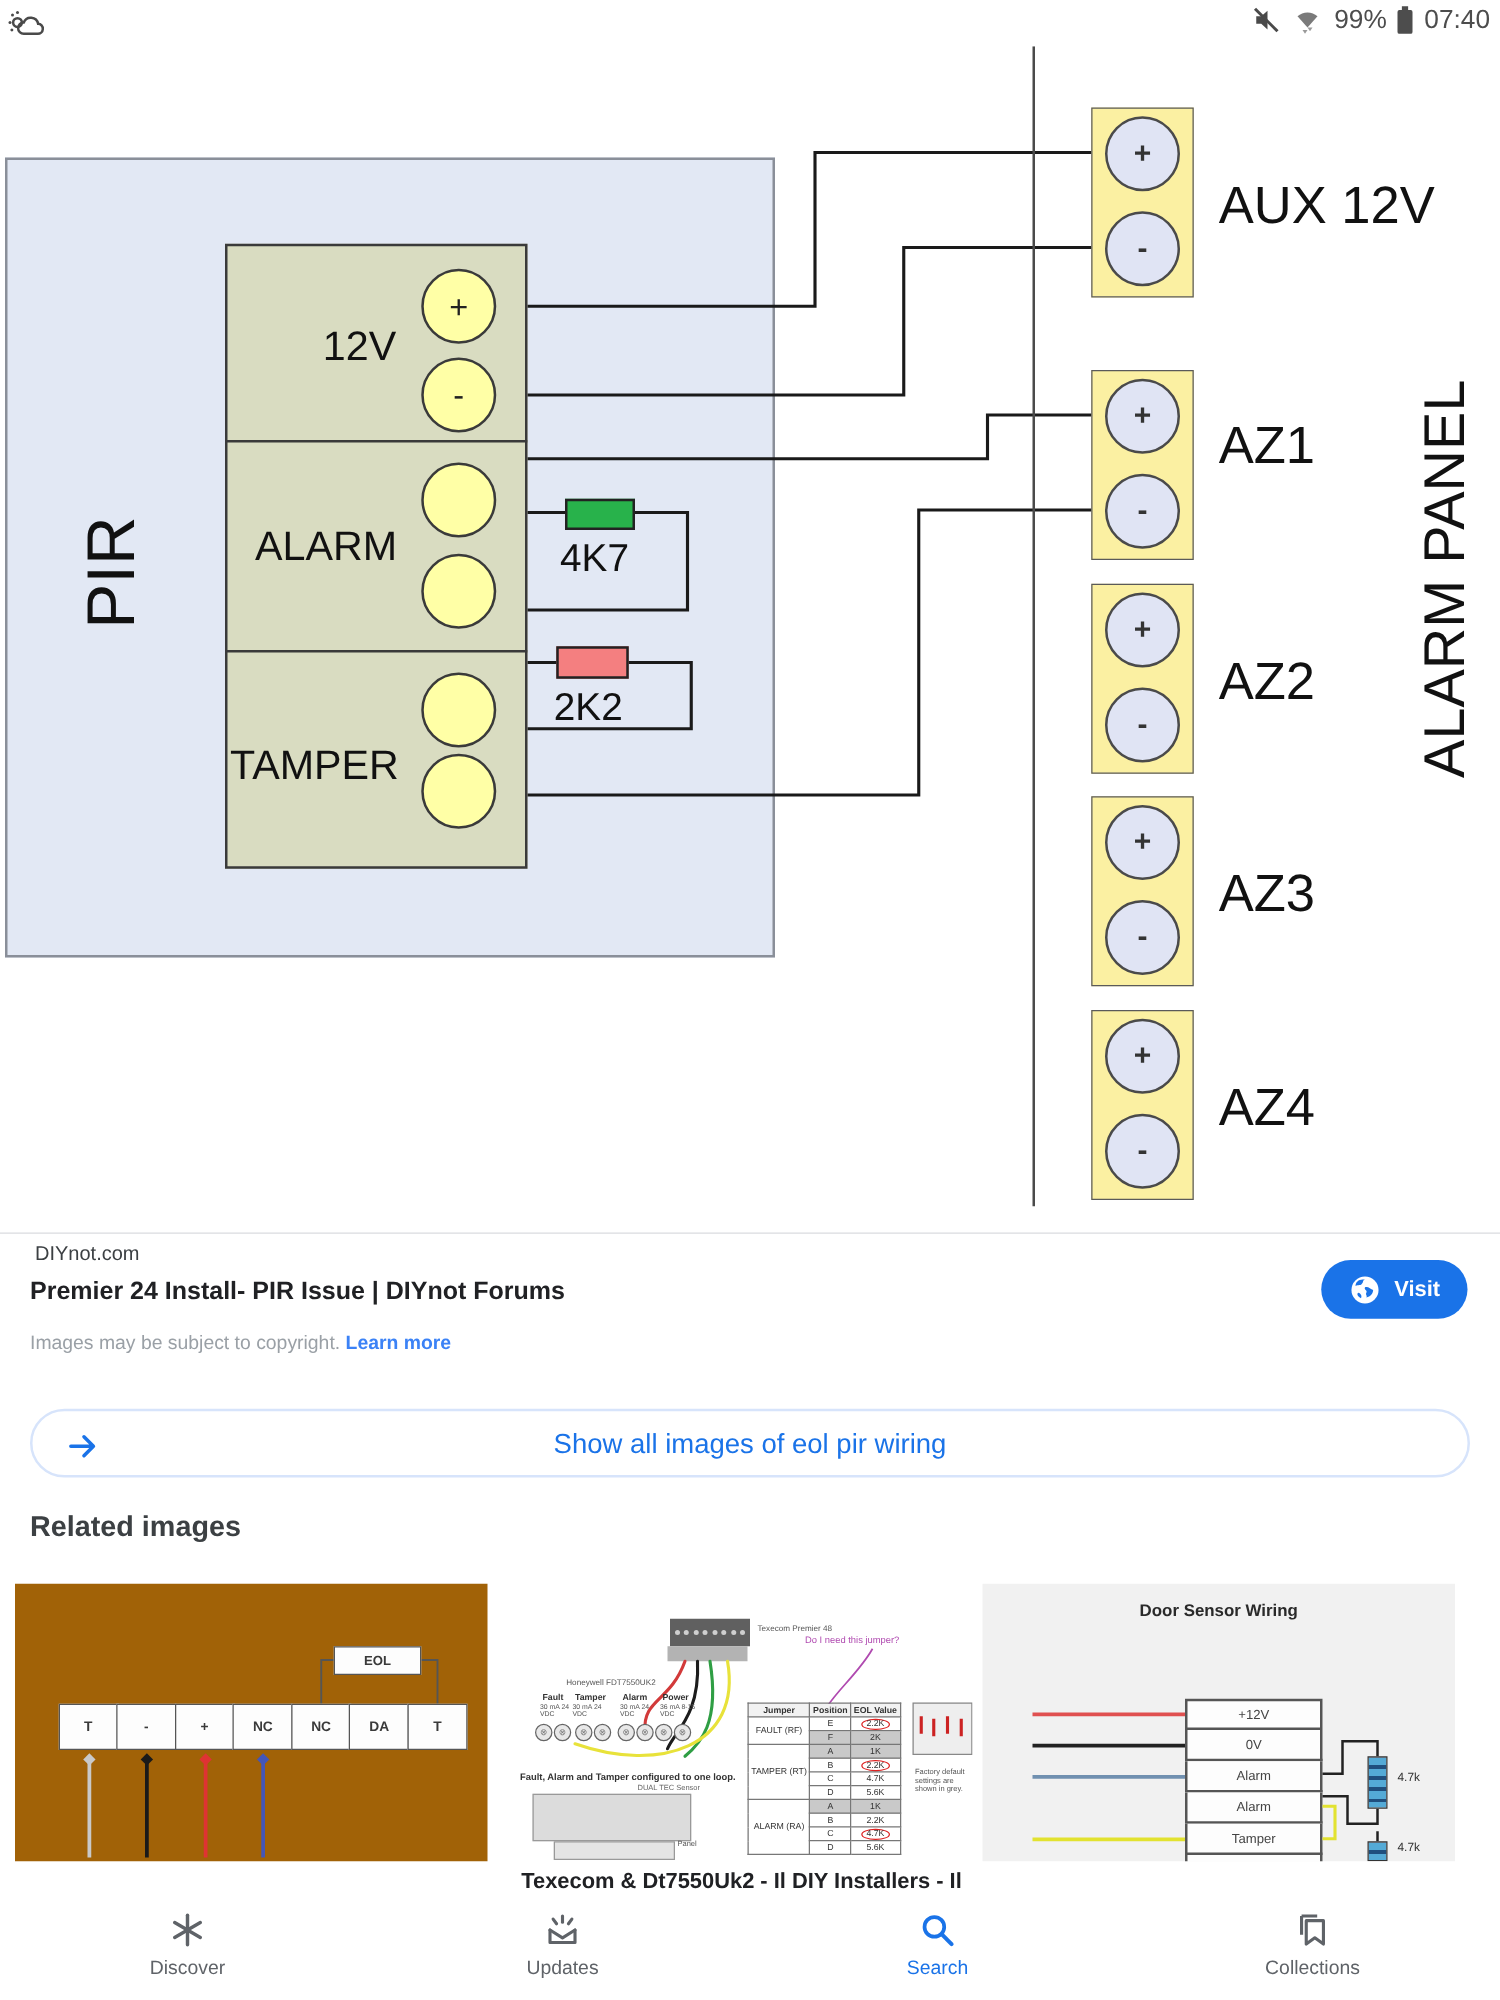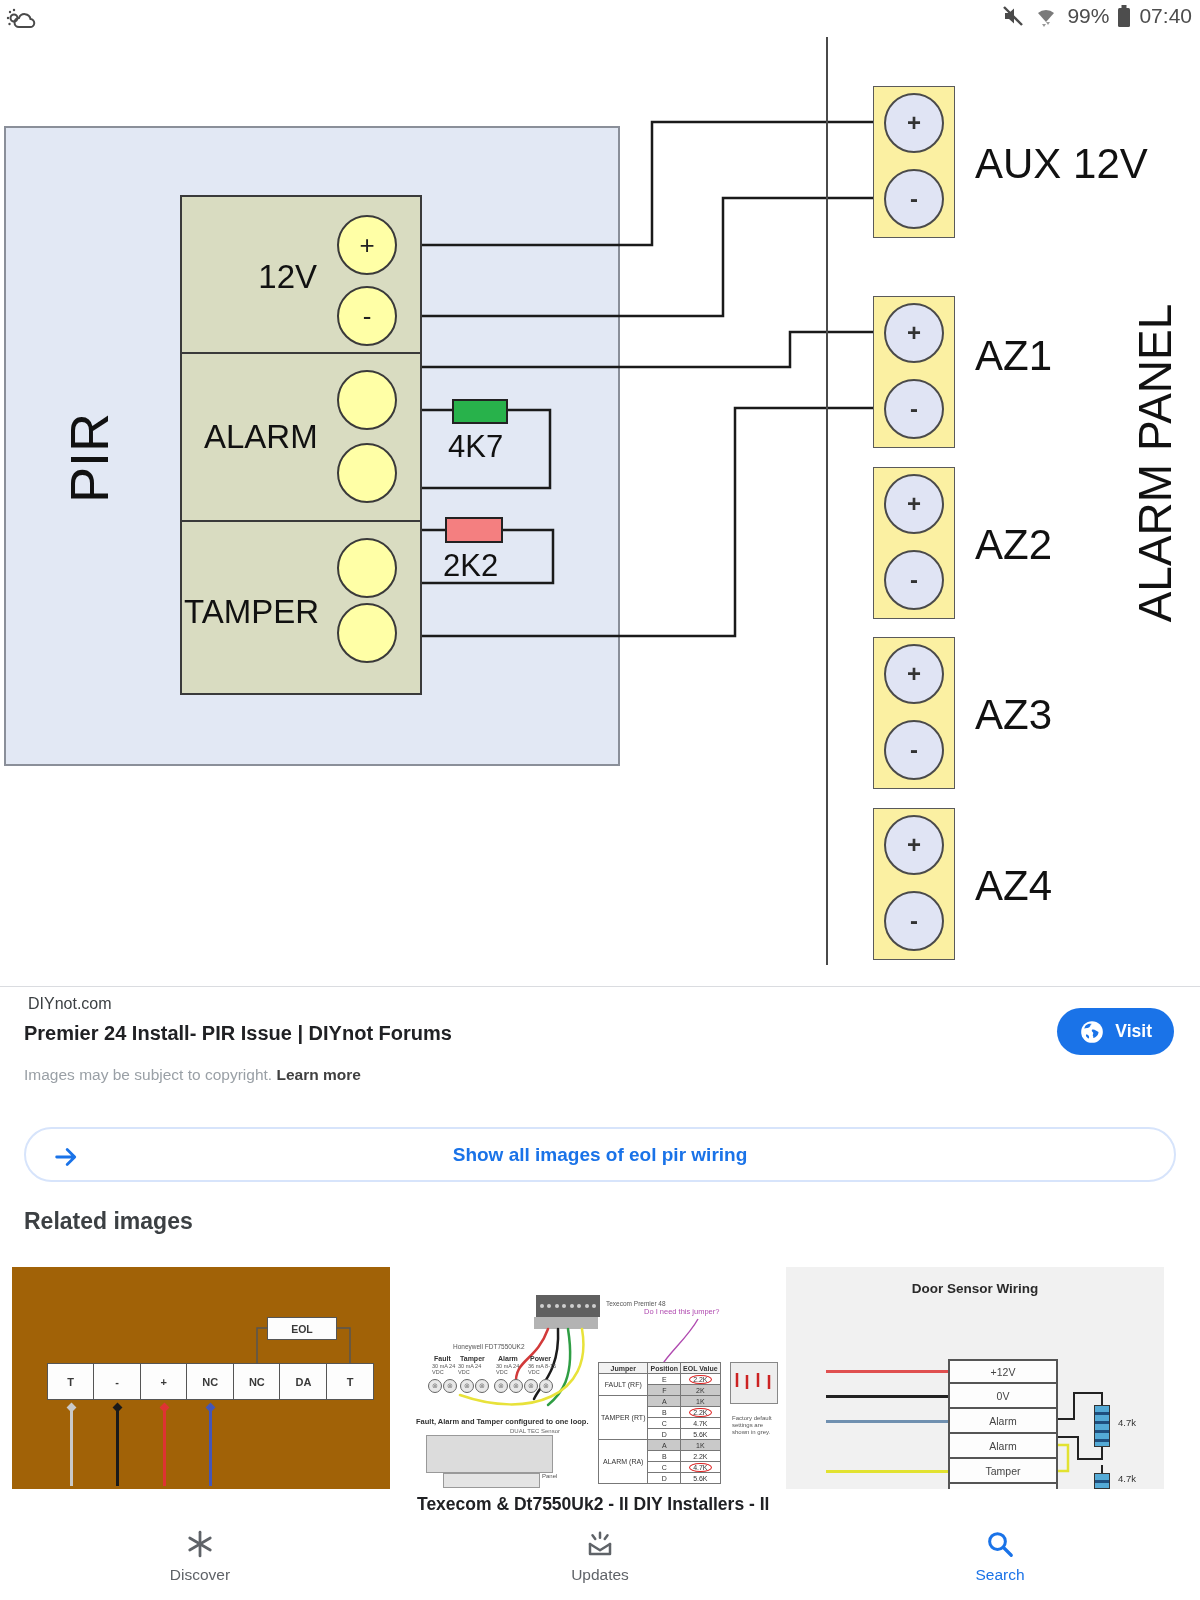--- a/index.html
+++ b/index.html
@@ -24,26 +24,26 @@
   .res-label{position:absolute;color:#111;font-size:31px;}
   .pblock{position:absolute;left:873px;width:82px;height:152px;background:#fbf0a2;border:1.5px solid #5a5a5a;box-sizing:border-box;}
   .pcirc{position:absolute;left:10px;width:60px;height:60px;border-radius:50%;background:#e0e4f4;border:2px solid #4a4a4a;
          box-sizing:border-box;display:flex;align-items:center;justify-content:center;font-size:24px;color:#333;font-weight:600;}
   .plabel{position:absolute;left:975px;font-size:42px;color:#111;}
   .vlabel{position:absolute;text-align:center;color:#111;}
   
   .src{position:absolute;left:28px;top:995px;font-size:16px;color:#3c4043;}
   .title{position:absolute;left:24px;top:1022px;font-size:20px;font-weight:700;color:#202124;}
   .copyr{position:absolute;left:24px;top:1066px;font-size:15.5px;color:#9aa0a6;}
-  .copyr b{color:#404040;cursor:pointer;}
+  .copyr b{color:#3b82f6;cursor:pointer;}
   #visit{position:absolute;right:26px;top:1008px;height:47px;padding:0 22px;border-radius:24px;background:#1a73e8;
          display:flex;align-items:center;gap:10px;color:#fff;font-size:17.5px;font-weight:600;}
   #showall{position:absolute;left:24px;top:1127px;width:1152px;height:55px;border:2px solid #d7e4fb;border-radius:28px;
            box-sizing:border-box;background:#fff;display:flex;align-items:center;justify-content:center;}
-  #showall span{color:#1a73e8;font-size:19px;font-weight:700;}
+  #showall span{color:#1a73e8;font-size:22px;font-weight:400;}
   #showall .arrow{position:absolute;left:26px;top:14px;}
   .rel-head{position:absolute;left:24px;top:1208px;font-size:23px;font-weight:700;color:#3c4043;}
   
   .tile{position:absolute;top:1267px;height:222px;overflow:hidden;}
   
   .t1-cells{position:absolute;left:36px;top:96px;width:326px;height:37px;display:flex;}
   .t1-cells>div{flex:1;border:1.5px solid #555;box-sizing:border-box;background:#fdfdfd;margin-left:-1.5px;
                 display:flex;align-items:center;justify-content:center;font-size:11px;font-weight:700;color:#3a3a3a;}
   .t1-eol{position:absolute;left:255px;top:50px;width:70px;height:23px;border:1.5px solid #555;box-sizing:border-box;
           display:flex;align-items:center;justify-content:center;font-size:10.5px;font-weight:700;color:#3a3a3a;background:#fdfdfd;}
@@ -486,15 +486,26 @@
     </div>
     <div class="nav-item active">
       <span>
         <svg width="30" height="30" viewBox="0 0 24 24">
           <circle cx="10" cy="10" r="6.3" stroke="#1a73e8" stroke-width="2.4" fill="none"></circle>
           <line x1="14.8" y1="14.8" x2="21" y2="21" stroke="#1a73e8" stroke-width="2.6" stroke-linecap="round"></line>
         </svg>
       </span>
       <span>Search</span>
     </div>
+    <div class="nav-item">
+      <span>
+        <svg width="30" height="30" viewBox="0 0 24 24">
+          <g stroke="#5f6368" stroke-width="2" fill="none" stroke-linejoin="round">
+            <path d="M8,6 h11 v15 l-5.5,-4 l-5.5,4 z"></path>
+            <path d="M5,3 h10 M5,3 v12"></path>
+          </g>
+        </svg>
+      </span>
+      <span>Collections</span>
+    </div>
   </div>
 
 </div>
 
 </body></html>

